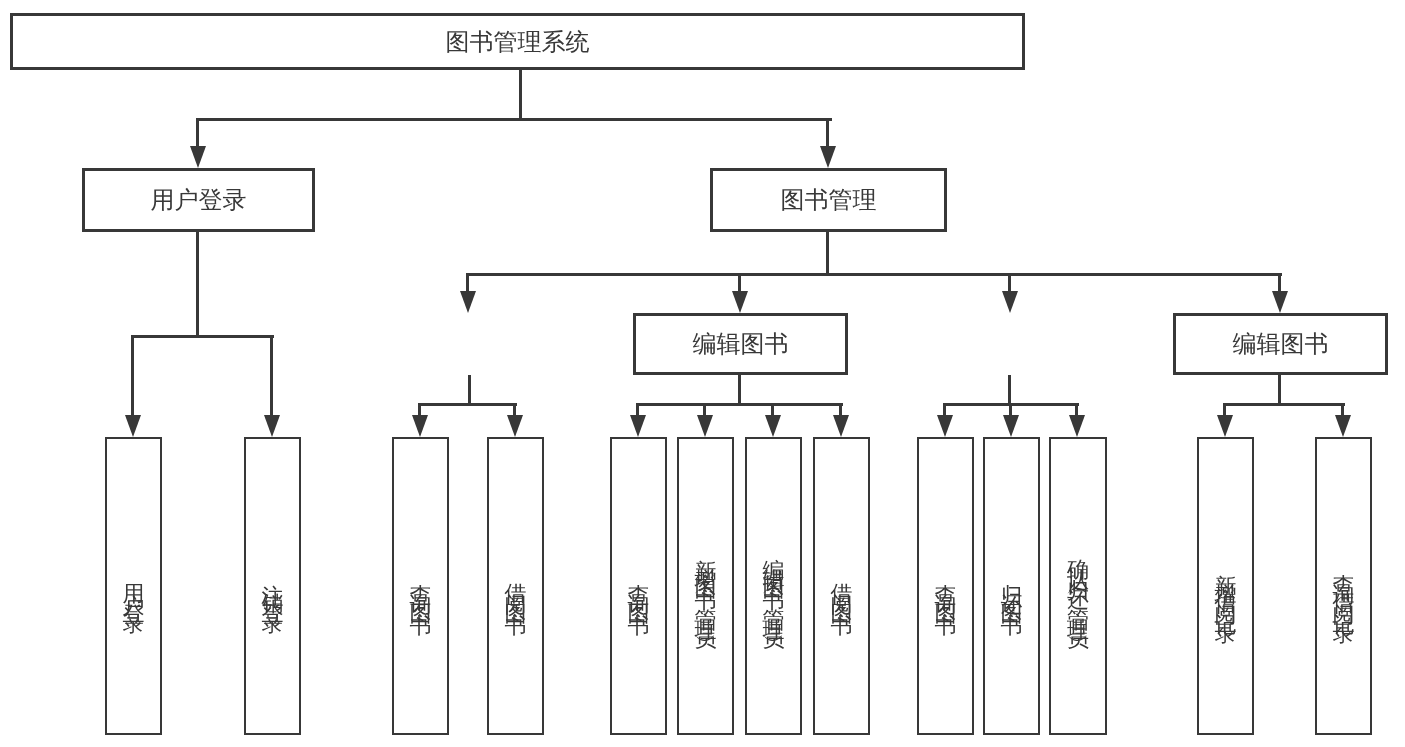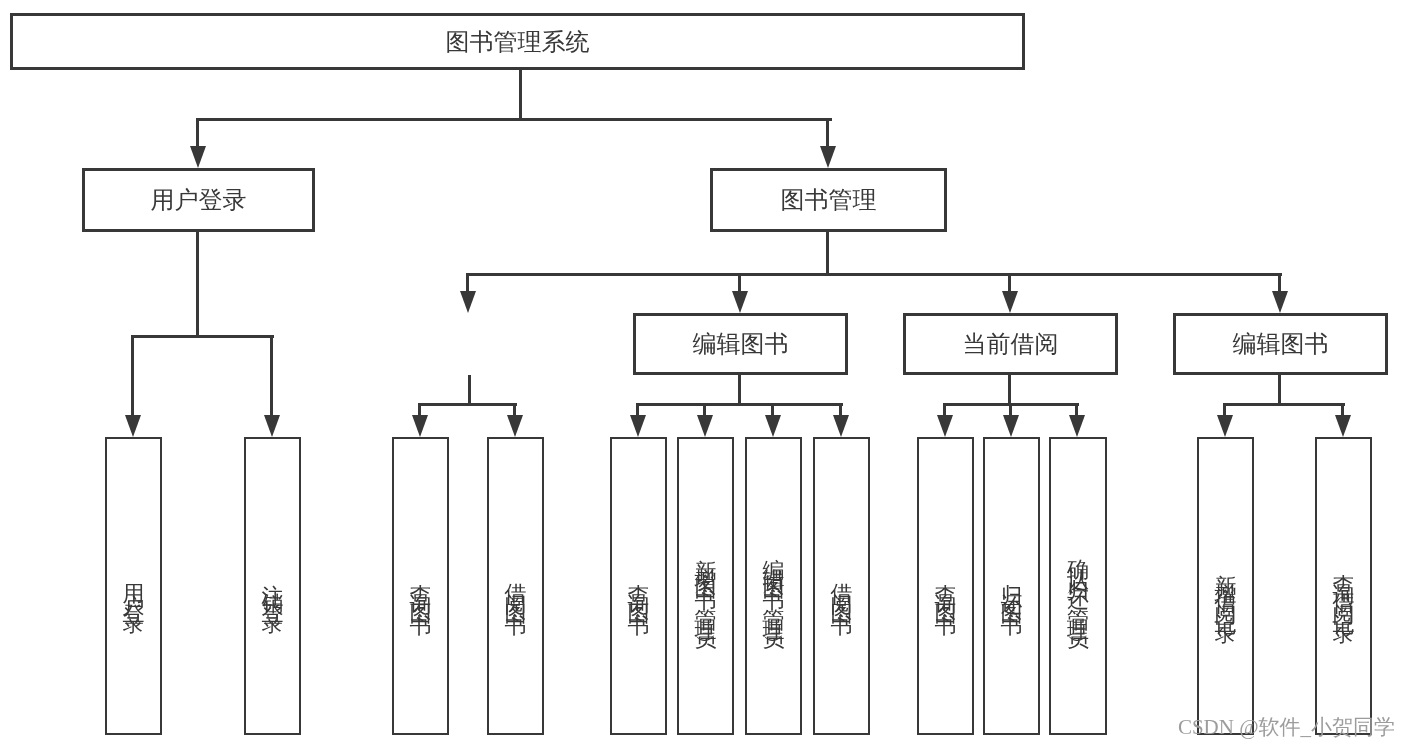--- a/index.html
+++ b/index.html
@@ -86,21 +86,20 @@
   <div class="vl" style="left:466px;top:273px;height:22px"></div>
   <div class="ar" style="left:460px;top:291px"></div>
   <div class="vl" style="left:738px;top:273px;height:22px"></div>
   <div class="ar" style="left:732px;top:291px"></div>
   <div class="vl" style="left:1008px;top:273px;height:22px"></div>
   <div class="ar" style="left:1002px;top:291px"></div>
   <div class="vl" style="left:1278px;top:273px;height:22px"></div>
   <div class="ar" style="left:1272px;top:291px"></div>
 
   <div class="box" style="left:633px;top:313px;width:215px;height:62px">编辑图书</div>
-  <div class="box" style="left:903px;top:313px;width:215px;height:62px">当前借阅</div>
   <div class="box" style="left:1173px;top:313px;width:215px;height:62px">编辑图书</div>
 
   <div class="vl" style="left:468px;top:375px;height:28px"></div>
   <div class="hl" style="left:418px;top:403px;width:99px"></div>
   <div class="vl" style="left:418px;top:403px;height:16px"></div>
   <div class="ar" style="left:412px;top:415px"></div>
   <div class="vl" style="left:513px;top:403px;height:16px"></div>
   <div class="ar" style="left:507px;top:415px"></div>
 
   <div class="vl" style="left:738px;top:375px;height:28px"></div>
@@ -141,15 +140,14 @@
   <div class="box leaf" style="left:745px;top:437px;width:57px;height:298px">编辑图书（管理员）</div>
   <div class="box leaf" style="left:813px;top:437px;width:57px;height:298px">借阅图书</div>
 
   <div class="box leaf" style="left:917px;top:437px;width:57px;height:298px">查询图书</div>
   <div class="box leaf" style="left:983px;top:437px;width:57px;height:298px">归还图书</div>
   <div class="box leaf" style="left:1049px;top:437px;width:58px;height:298px">确认归还（管理员）</div>
 
   <div class="box leaf" style="left:1197px;top:437px;width:57px;height:298px">新增借阅记录</div>
   <div class="box leaf" style="left:1315px;top:437px;width:57px;height:298px">查询借阅记录</div>
 
-  <div class="watermark">CSDN @软件_小贺同学</div>
 
 </div>
 
 </body></html>

